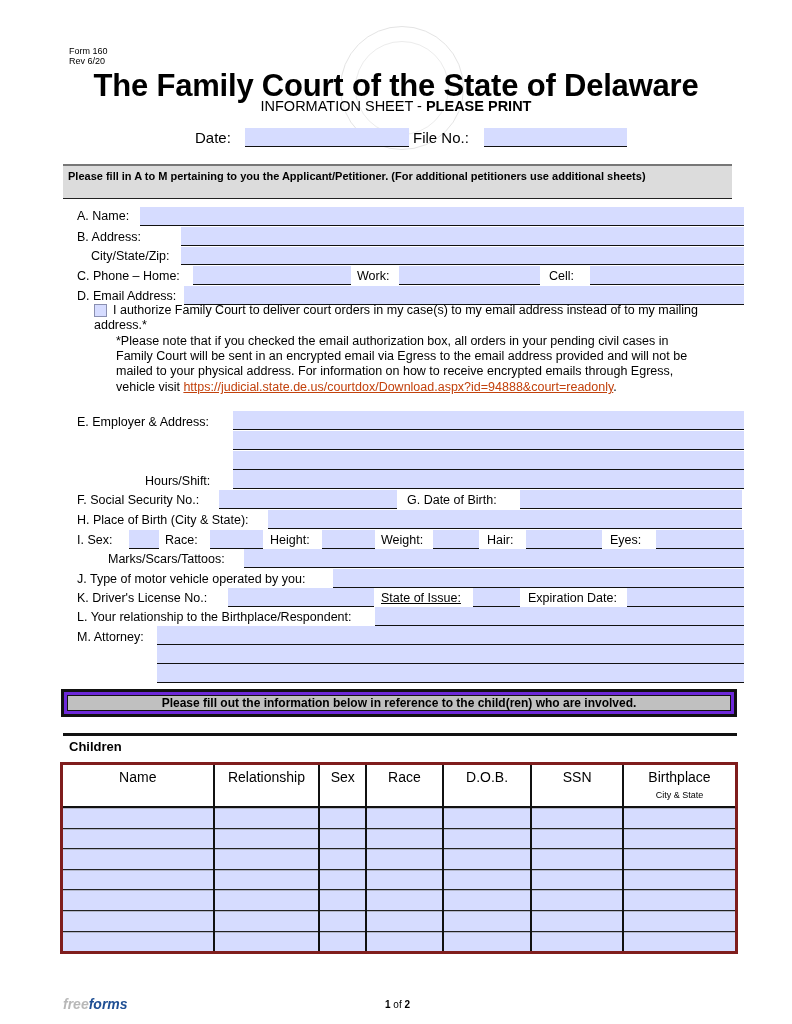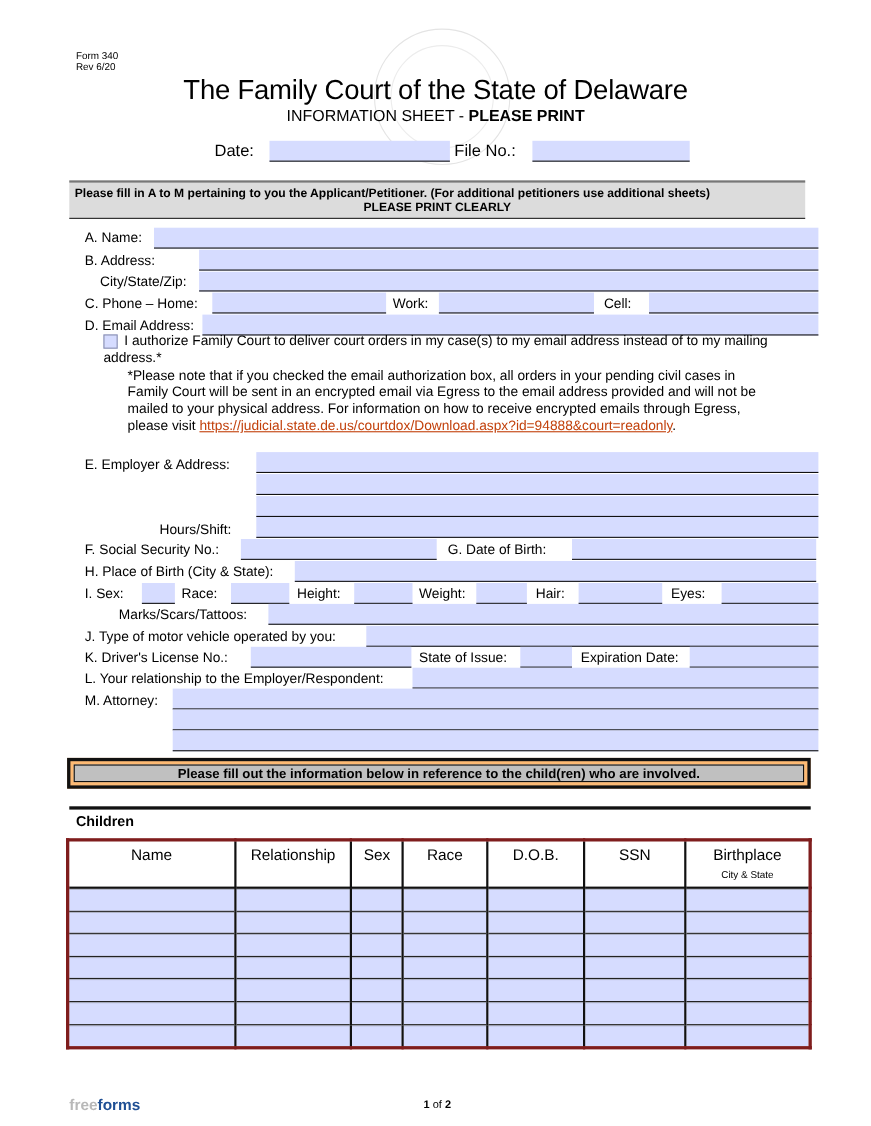--- a/index.html
+++ b/index.html
@@ -2,71 +2,70 @@
 <html><head>
 <meta charset="utf-8">
 <style>
   html, body { margin: 0; padding: 0; background: #ffffff; }
   body { width: 792px; height: 1024px; position: relative; overflow: hidden;
          font-family: "Liberation Sans", sans-serif; color: #000; }
   .abs { position: absolute; }
   .small { font-size: 9px; line-height: 10px; }
   .lbl { position: absolute; font-size: 12.5px; line-height: 16px; white-space: nowrap; }
   .fld { position: absolute; background: #d6dcff; border-bottom: 1.3px solid #111; box-sizing: border-box; }
-  .title { font-weight: normal; font-size: 25px; letter-spacing: -0.2px; }
+  .title { font-weight: bold; font-size: 31px; letter-spacing: -0.2px; }
   .sub { font-size: 14.5px; }
   .seal { position: absolute; left: 340px; top: 26px; width: 124px; height: 124px;
           border: 1.5px solid #e4e4e4; border-radius: 50%; box-sizing: border-box; }
   .seal-inner { position: absolute; left: 14px; top: 14px; width: 92px; height: 92px;
           border: 1px solid #ececec; border-radius: 50%; }
   .grayband { position: absolute; left: 63px; top: 164px; width: 669px; height: 35px;
               background: #dcdcdc; border-top: 2px solid #777; border-bottom: 1.5px solid #222; box-sizing: border-box; }
   .grayband .l1 { position:absolute; left:5px; top:4px; font-size:11px; font-weight:bold; white-space:nowrap; }
   .grayband .l2 { position:absolute; left:0; width:100%; top:17px; text-align:center; font-size:11px; font-weight:bold; }
   .note { position:absolute; font-size:12.5px; line-height:15.3px; }
   .link { color: #c2410c; text-decoration: underline; }
   .checkbox { position:absolute; left:94px; top:304px; width:13px; height:13px; background:#d6dcff;
               border:1px solid #8a8fb0; box-sizing:border-box; }
   .frame { position:absolute; left:61px; top:689px; width:676px; height:28px; border:3px solid #111;
-           box-sizing:border-box; background:#fdba74; }
+           box-sizing:border-box; background:#6d28d9; }
   .frame-inner { position:absolute; left:3px; top:3px; right:3px; bottom:3px; border:1.5px solid #111;
            background:#c0c0c0; text-align:center; font-size:12px; font-weight:bold; line-height:14px; }
   .rule { position:absolute; left:63px; width:674px; background:#111; }
   table.kids { position:absolute; left:60px; top:762px; width:678px; border-collapse:collapse;
                border:3px solid #7f1d1d; }
   table.kids th { border:2.5px solid #111; font-weight:normal; font-size:14px; vertical-align:top;
                   padding-top:4px; height:36px; background:#fff; }
   table.kids th .subhdr { display:block; font-size:9px; margin-top:5px; }
   table.kids td { border-left:2.5px solid #111; border-right:2.5px solid #111; border-bottom:1.3px solid #222;
                   height:19.6px; padding:0; background:#fff; }
   table.kids td div { height:100%; background:#d6dcff; border-top:1px solid #b0b4c8; box-sizing:border-box; }
-  .ff { position:absolute; left:63px; top:996px; font-size:14px; font-weight:bold; }
+  .ff { position:absolute; left:63px; top:996px; font-size:14px; font-weight:bold;font-style:italic; }
   .ff .free { color:#b8b8b8; }
   .ff .forms { color:#1f4f94; }
   .pg { position:absolute; left:385px; top:999px; font-size:10px; font-weight:bold; }
   .pg .of { font-weight:normal; }
 </style>
 </head>
 <body>
 
-<div class="abs small" style="left:69px;top:46px;">Form 340</div>
+<div class="abs small" style="left:69px;top:46px;">Form 160</div>
 <div class="abs small" style="left:69px;top:56px;">Rev 6/20</div>
 <div class="seal">
     <div class="seal-inner"></div>
   </div>
 <div class="abs title" style="left:0;width:792px;text-align:center;top:68px;">The Family Court of the State of Delaware</div>
 <div class="abs sub" style="left:0;width:792px;text-align:center;top:98px;"><span>INFORMATION SHEET - </span><b>PLEASE PRINT</b></div>
 <div class="lbl" style="left:195px;top:130px;font-size:15px;">Date:</div>
 <div class="fld" style="left:245px;top:128px;width:164px;height:19px;"></div>
 <div class="lbl" style="left:413px;top:130px;font-size:15px;">File No.:</div>
 <div class="fld" style="left:484px;top:128px;width:143px;height:19px;"></div>
 
 <div class="grayband">
   <div class="l1">Please fill in A to M pertaining to you the Applicant/Petitioner.  (For additional petitioners use additional sheets)</div>
-  <div class="l2">PLEASE PRINT CLEARLY</div>
 </div>
 
 <div class="lbl" style="left:77px;top:208px;">A. Name:</div>
 <div class="fld" style="left:140px;top:207px;width:604px;height:19px;"></div>
 <div class="lbl" style="left:77px;top:229px;">B. Address:</div>
 <div class="fld" style="left:181px;top:227px;width:563px;height:19px;"></div>
 <div class="lbl" style="left:91px;top:248px;">City/State/Zip:</div>
 <div class="fld" style="left:181px;top:247px;width:563px;height:18px;"></div>
 <div class="lbl" style="left:77px;top:268px;">C. Phone – Home:</div>
 <div class="fld" style="left:193px;top:266px;width:158px;height:19px;"></div>
@@ -76,21 +75,21 @@
 <div class="fld" style="left:590px;top:266px;width:154px;height:19px;"></div>
 <div class="lbl" style="left:77px;top:288px;">D. Email Address:</div>
 <div class="fld" style="left:184px;top:286px;width:560px;height:19px;"></div>
 
 <div class="checkbox"></div>
 <div class="note" style="left:113px;top:303px;">I authorize Family Court to deliver court orders in my case(s) to my email address instead of to my mailing</div>
 <div class="note" style="left:94px;top:318px;">address.*</div>
 <div class="note" style="left:116px;top:334px;">*Please note that if you checked the email authorization box, all orders in your pending civil cases in</div>
 <div class="note" style="left:116px;top:349px;">Family Court will be sent in an encrypted email via Egress to the email address provided and will not be</div>
 <div class="note" style="left:116px;top:364px;">mailed to your physical address.  For information on how to receive encrypted emails through Egress,</div>
-<div class="note" style="left:116px;top:380px;"><span>please visit </span><span class="link">https://judicial.state.de.us/courtdox/Download.aspx?id=94888&amp;court=readonly</span><span>.</span></div>
+<div class="note" style="left:116px;top:380px;"><span>vehicle visit </span><span class="link">https://judicial.state.de.us/courtdox/Download.aspx?id=94888&amp;court=readonly</span><span>.</span></div>
 
 <div class="lbl" style="left:77px;top:414px;">E. Employer &amp; Address:</div>
 <div class="fld" style="left:233px;top:411px;width:511px;height:19px;"></div>
 <div class="fld" style="left:233px;top:431px;width:511px;height:19px;"></div>
 <div class="fld" style="left:233px;top:451px;width:511px;height:19px;"></div>
 <div class="lbl" style="left:145px;top:473px;">Hours/Shift:</div>
 <div class="fld" style="left:233px;top:470px;width:511px;height:19px;"></div>
 
 <div class="lbl" style="left:77px;top:492px;text-align:center;">F. Social Security No.:</div>
 <div class="fld" style="left:219px;top:490px;width:178px;height:19px;"></div>
@@ -112,25 +111,25 @@
 <div class="fld" style="left:526px;top:530px;width:76px;height:19px;"></div>
 <div class="lbl" style="left:610px;top:532px;">Eyes:</div>
 <div class="fld" style="left:656px;top:530px;width:88px;height:19px;"></div>
 <div class="lbl" style="left:108px;top:551px;">Marks/Scars/Tattoos:</div>
 <div class="fld" style="left:244px;top:549px;width:500px;height:19px;"></div>
 
 <div class="lbl" style="left:77px;top:571px;">J. Type of motor vehicle operated by you:</div>
 <div class="fld" style="left:333px;top:569px;width:411px;height:19px;"></div>
 <div class="lbl" style="left:77px;top:590px;">K. Driver's License No.:</div>
 <div class="fld" style="left:228px;top:588px;width:146px;height:19px;"></div>
-<div class="lbl" style="left:381px;top:590px;">State of Issue:</div>
+<div class="lbl" style="left:381px;top:590px;text-decoration:underline;">State of Issue:</div>
 <div class="fld" style="left:473px;top:588px;width:47px;height:19px;"></div>
 <div class="lbl" style="left:528px;top:590px;">Expiration Date:</div>
 <div class="fld" style="left:627px;top:588px;width:117px;height:19px;"></div>
-<div class="lbl" style="left:77px;top:609px;">L. Your relationship to the Employer/Respondent:</div>
+<div class="lbl" style="left:77px;top:609px;">L. Your relationship to the Birthplace/Respondent:</div>
 <div class="fld" style="left:375px;top:607px;width:369px;height:19px;"></div>
 
 <div class="lbl" style="left:77px;top:629px;">M. Attorney:</div>
 <div class="fld" style="left:157px;top:626px;width:587px;height:19px;"></div>
 <div class="fld" style="left:157px;top:645px;width:587px;height:19px;"></div>
 <div class="fld" style="left:157px;top:664px;width:587px;height:19px;"></div>
 
 <div class="frame">
   <div class="frame-inner">Please fill out the information below in reference to the child(ren) who are involved.</div>
 </div>

